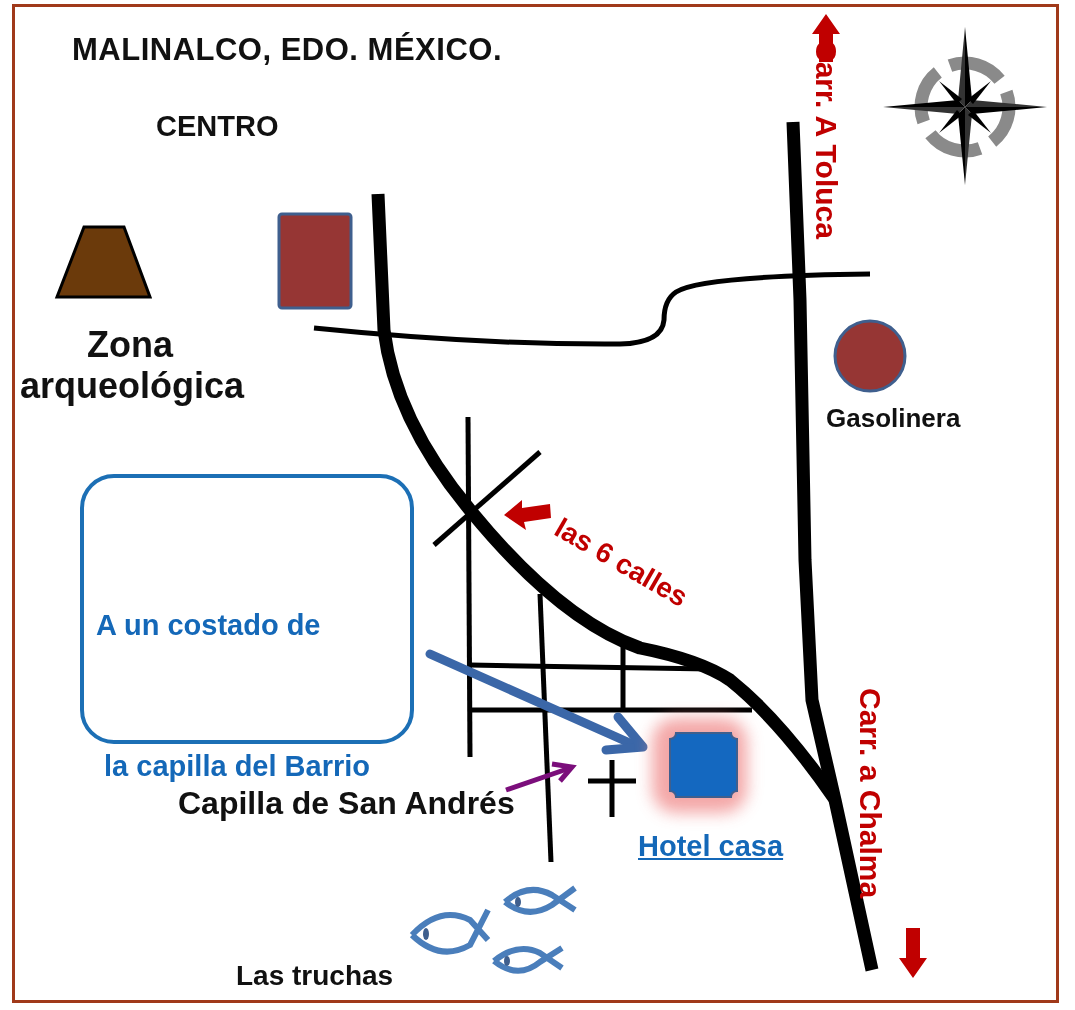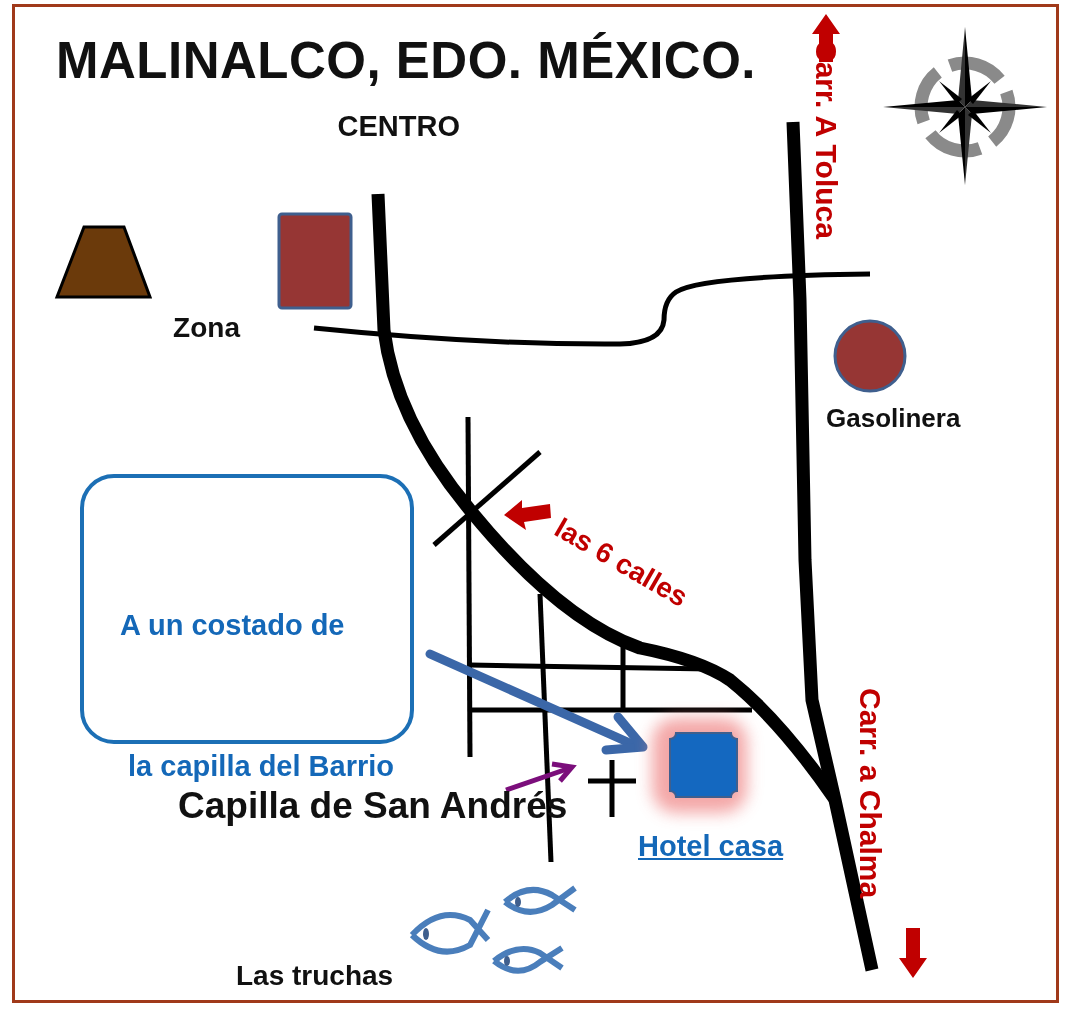--- a/index.html
+++ b/index.html
@@ -2,35 +2,35 @@
 <html><head>
 <meta charset="utf-8">
 <style>
   html, body { margin:0; padding:0; background:#ffffff; }
   body { width:1075px; height:1010px; position:relative; overflow:hidden;
          font-family:"Liberation Sans", "DejaVu Sans", sans-serif; }
   .frame { position:absolute; left:12px; top:4px; width:1047px; height:999px;
            border:3px solid #a0391a; box-sizing:border-box; background:#fff; }
   svg.map { position:absolute; left:0; top:0; }
   .lbl { position:absolute; font-weight:bold; color:#111; white-space:nowrap; line-height:1.15; }
-  .title { left:56px; top:32px; font-size:51px; letter-spacing:0.5px; }
-  .centro { left:170px; top:110px; width:290px; text-align:right; font-size:29px; }
-  .zona { left:20px; top:312px; width:220px; text-align:right; font-size:28px; }
+  .title { left:72px; top:32px; font-size:31px; letter-spacing:0.5px; }
+  .centro { left:156px; top:110px; width:290px; text-align:left; font-size:29px; }
+  .zona { left:20px; top:324px; width:220px; text-align:center; font-size:36px; }
   .gaso { left:826px; top:404px; font-size:26px; }
-  .capilla { left:178px; top:785px; font-size:37px; }
+  .capilla { left:178px; top:785px; font-size:32px; }
   .truchas { left:236px; top:960px; font-size:28px;text-align:center; }
   .hotel { left:638px; top:830px; font-size:29px; color:#1468b8;text-decoration:underline; }
   .seis { left:565px; top:512px; font-size:28px; color:#c00000; transform:rotate(30deg); transform-origin:left top; }
   .toluca { left:808px; top:40px; font-size:30px; color:#c00000; writing-mode:vertical-rl; }
   .chalma { left:852px; top:688px; font-size:30px; color:#c00000; writing-mode:vertical-rl; }
   .callout { position:absolute; left:80px; top:474px; width:334px; height:270px;
              border:4px solid #1c6fb5; border-radius:34px; box-sizing:border-box; background:#fff; }
   .callout-text { position:absolute; left:96px; top:508px; font-size:29px; font-weight:bold;
                   color:#1468b8; line-height:47px; white-space:pre; }
-  .callout-text div { white-space:pre;margin-left:24px; }
+  .callout-text div { white-space:pre; }
 </style>
 </head>
 <body>
 
 <div class="frame"></div>
 
 <svg class="map" width="1075" height="1010" viewBox="0 0 1075 1010">
 
   <path d="M378 194 L384 330 Q395 420 470 510 Q560 620 640 648 Q700 660 730 680 Q780 720 834 798" fill="none" stroke="#000" stroke-width="13" stroke-linecap="butt"></path>
 
@@ -105,20 +105,21 @@
 </svg>
 
 <div class="lbl title">MALINALCO, EDO. MÉXICO.</div>
 
 <div class="lbl centro">
   <div>CENTRO</div>
 </div>
 
 <div class="lbl zona">
   <div>Zona</div>
+  <div>arqueológica</div>
 </div>
 
 <div class="lbl gaso">Gasolinera</div>
 <div class="lbl capilla">Capilla de San Andrés</div>
 <div class="lbl truchas">Las truchas</div>
 
 <div class="lbl hotel">
   <div>Hotel casa</div>
 </div>
 

